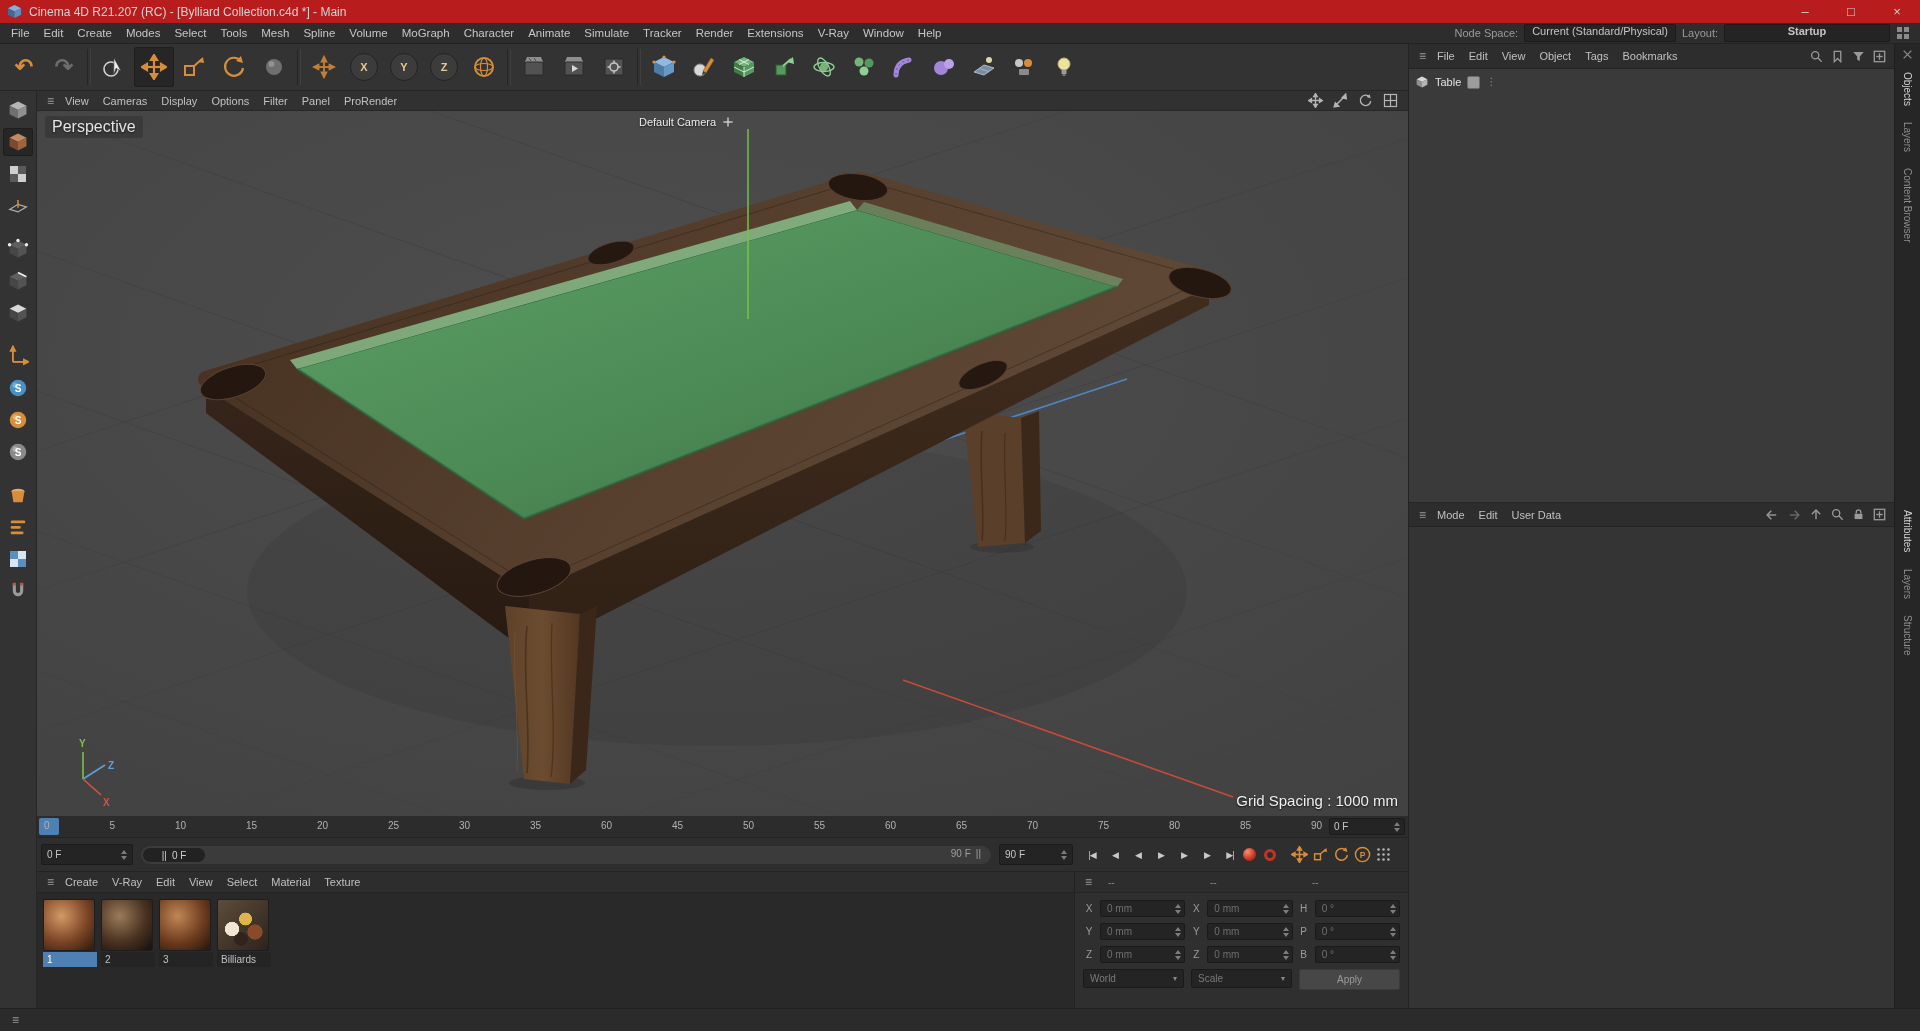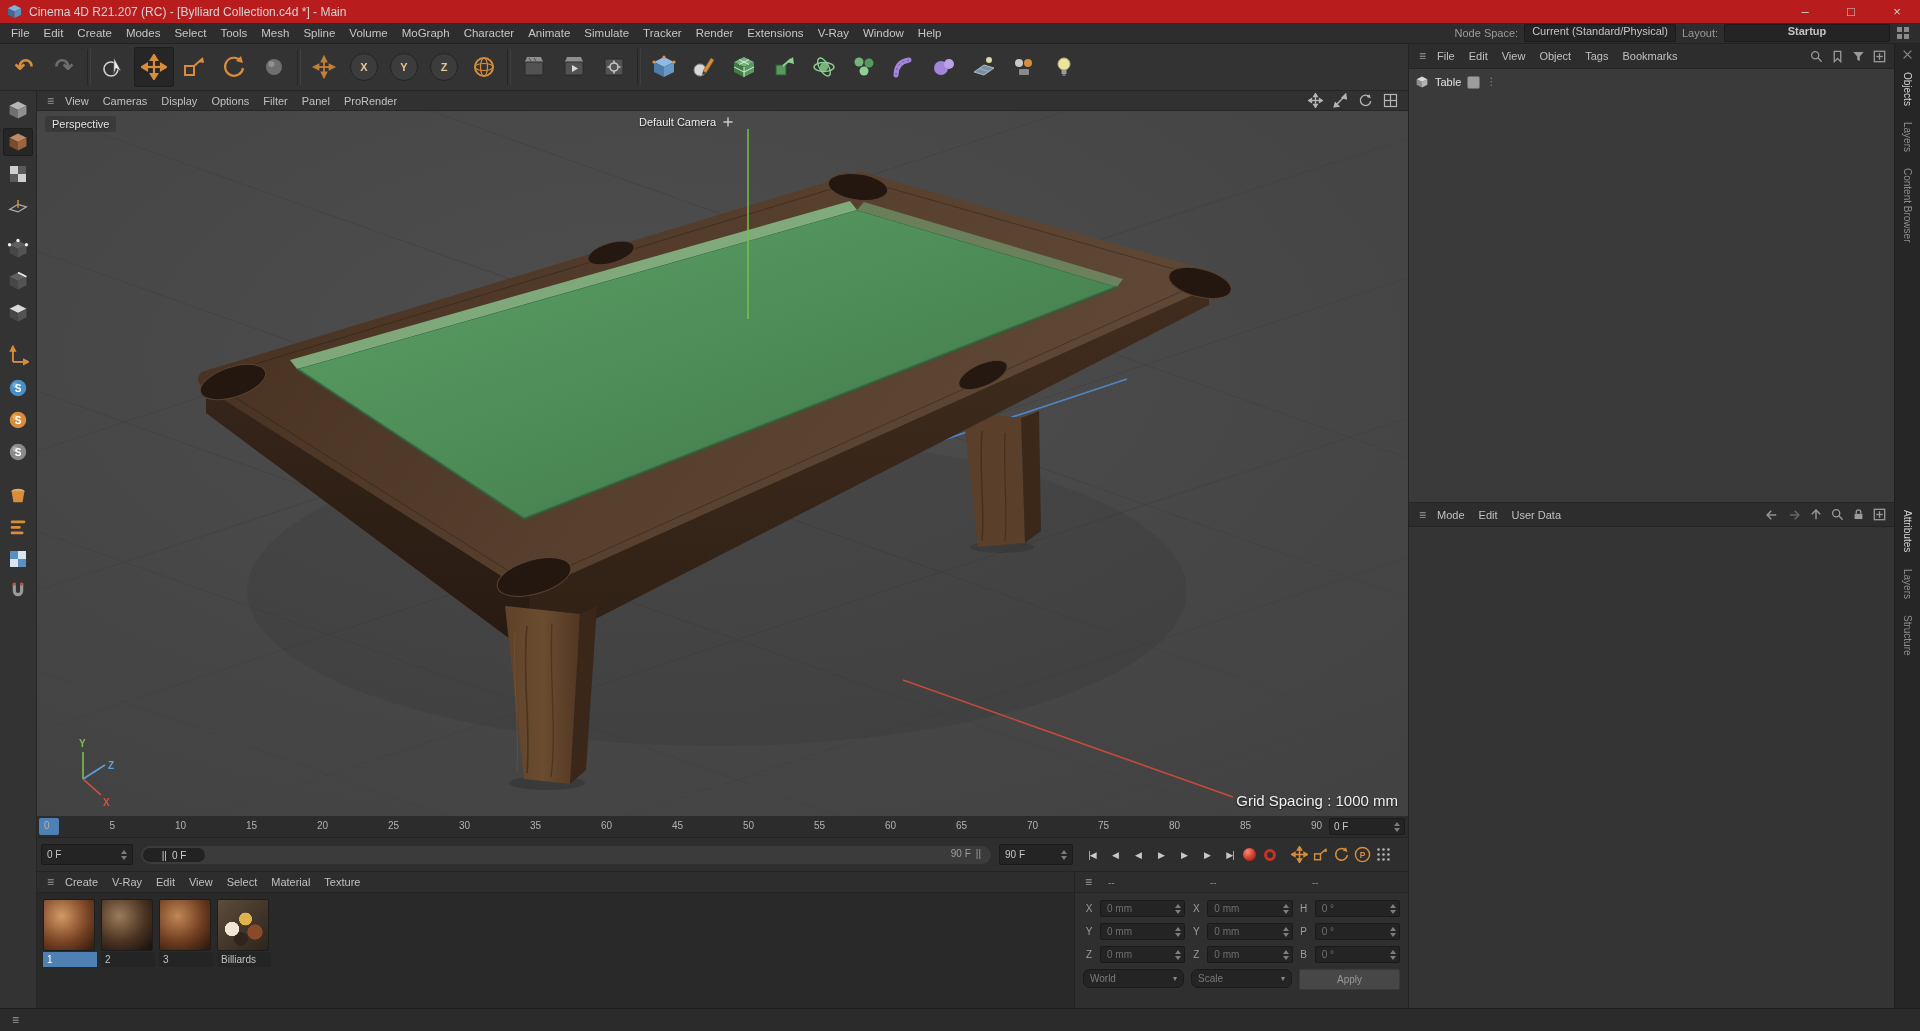--- a/index.html
+++ b/index.html
@@ -40,21 +40,21 @@
   .lt-btn{width:30px;height:28px;display:flex;align-items:center;justify-content:center;border-radius:3px;flex:none;}
   .lt-btn.active{background:#262626;box-shadow:inset 0 0 0 1px #1e1e1e;}
   .lt-gap{height:7px;flex:none;}
   
   .vp-menubar{position:absolute;left:37px;top:91px;width:1371px;height:20px;background:#313131;
               border-bottom:1px solid #272727;display:flex;align-items:center;padding:0 6px;box-sizing:border-box;}
   .vp-menu-item{padding:0 7px;font-size:11px;color:#c0c0c0;}
   .vp-right{margin-left:auto;display:flex;gap:10px;align-items:center;padding-right:4px;}
   .viewport{position:absolute;left:37px;top:111px;width:1371px;height:705px;background:#4a4a4a;overflow:hidden;}
   .scene{position:absolute;left:0;top:0;}
-  .vp-label{position:absolute;left:8px;top:5px;color:#e4e4e4;font-size:11px;
+  .vp-label{position:absolute;left:8px;top:5px;color:#e4e4e4;font-size:16px;
             background:rgba(0,0,0,.16);padding:2px 7px;border-radius:2px;text-shadow:0 1px 2px rgba(0,0,0,.6);}
   .vp-camera{position:absolute;left:602px;top:5px;display:flex;gap:6px;align-items:center;
              color:#ececec;font-size:11px;text-shadow:0 1px 2px rgba(0,0,0,.7);}
   .vp-grid-label{position:absolute;right:10px;bottom:7px;color:#f0f0f0;font-size:15px;
                  text-shadow:0 1px 2px rgba(0,0,0,.8);}
   
   .ruler{position:absolute;left:37px;top:816px;width:1371px;height:22px;background:#2c2c2c;
          border-bottom:1px solid #232323;box-sizing:border-box;}
   .ruler-marker{position:absolute;left:2px;top:2px;width:20px;height:17px;background:#4e80b4;border-radius:2px;}
   .ruler-ticks{position:absolute;left:7px;right:86px;top:4px;display:flex;justify-content:space-between;
@@ -113,21 +113,21 @@
   .field{height:17px;background:#242424;border:1px solid #1a1a1a;border-radius:2px;display:flex;
          align-items:center;justify-content:space-between;padding:0 3px 0 6px;font-size:10px;
          color:#6f6f6f;box-sizing:border-box;}
   .spinners{display:flex;flex-direction:column;gap:2px;align-items:center;}
   .sp-up{width:0;height:0;border-left:3px solid transparent;border-right:3px solid transparent;
          border-bottom:4px solid #7d7d7d;display:block;}
   .sp-down{width:0;height:0;border-left:3px solid transparent;border-right:3px solid transparent;
            border-top:4px solid #7d7d7d;display:block;}
   .coord-bottom{display:grid;grid-template-columns:1fr 1fr 1fr;gap:7px;padding:2px 8px;}
   .select{height:17px;background:#242424;border:1px solid #1a1a1a;color:#7a7a7a;font-size:10px;
-          display:flex;align-items:center;justify-content:space-between;padding:0 6px;border-radius:7px;}
+          display:flex;align-items:center;justify-content:space-between;padding:0 6px;border-radius:2px;}
   .apply-btn{height:19px;background:#474747;border:1px solid #3a3a3a;border-radius:2px;color:#9a9a9a;
              font-size:10px;display:flex;align-items:center;justify-content:center;}
   
   .right-panel{position:absolute;left:1408px;top:44px;width:486px;height:964px;background:#383838;
                border-left:1px solid #232323;box-sizing:border-box;}
   .om-menubar{height:24px;background:#2d2d2d;border-bottom:1px solid #242424;display:flex;
               align-items:center;padding:0 6px;}
   .panel-icons{margin-left:auto;display:flex;gap:8px;align-items:center;padding-right:2px;}
   .om-body{height:433px;border-bottom:1px solid #262626;background:#3a3a3a;position:relative;}
   .object-row{display:flex;align-items:center;gap:6px;height:20px;padding:3px 4px 0 6px;}

